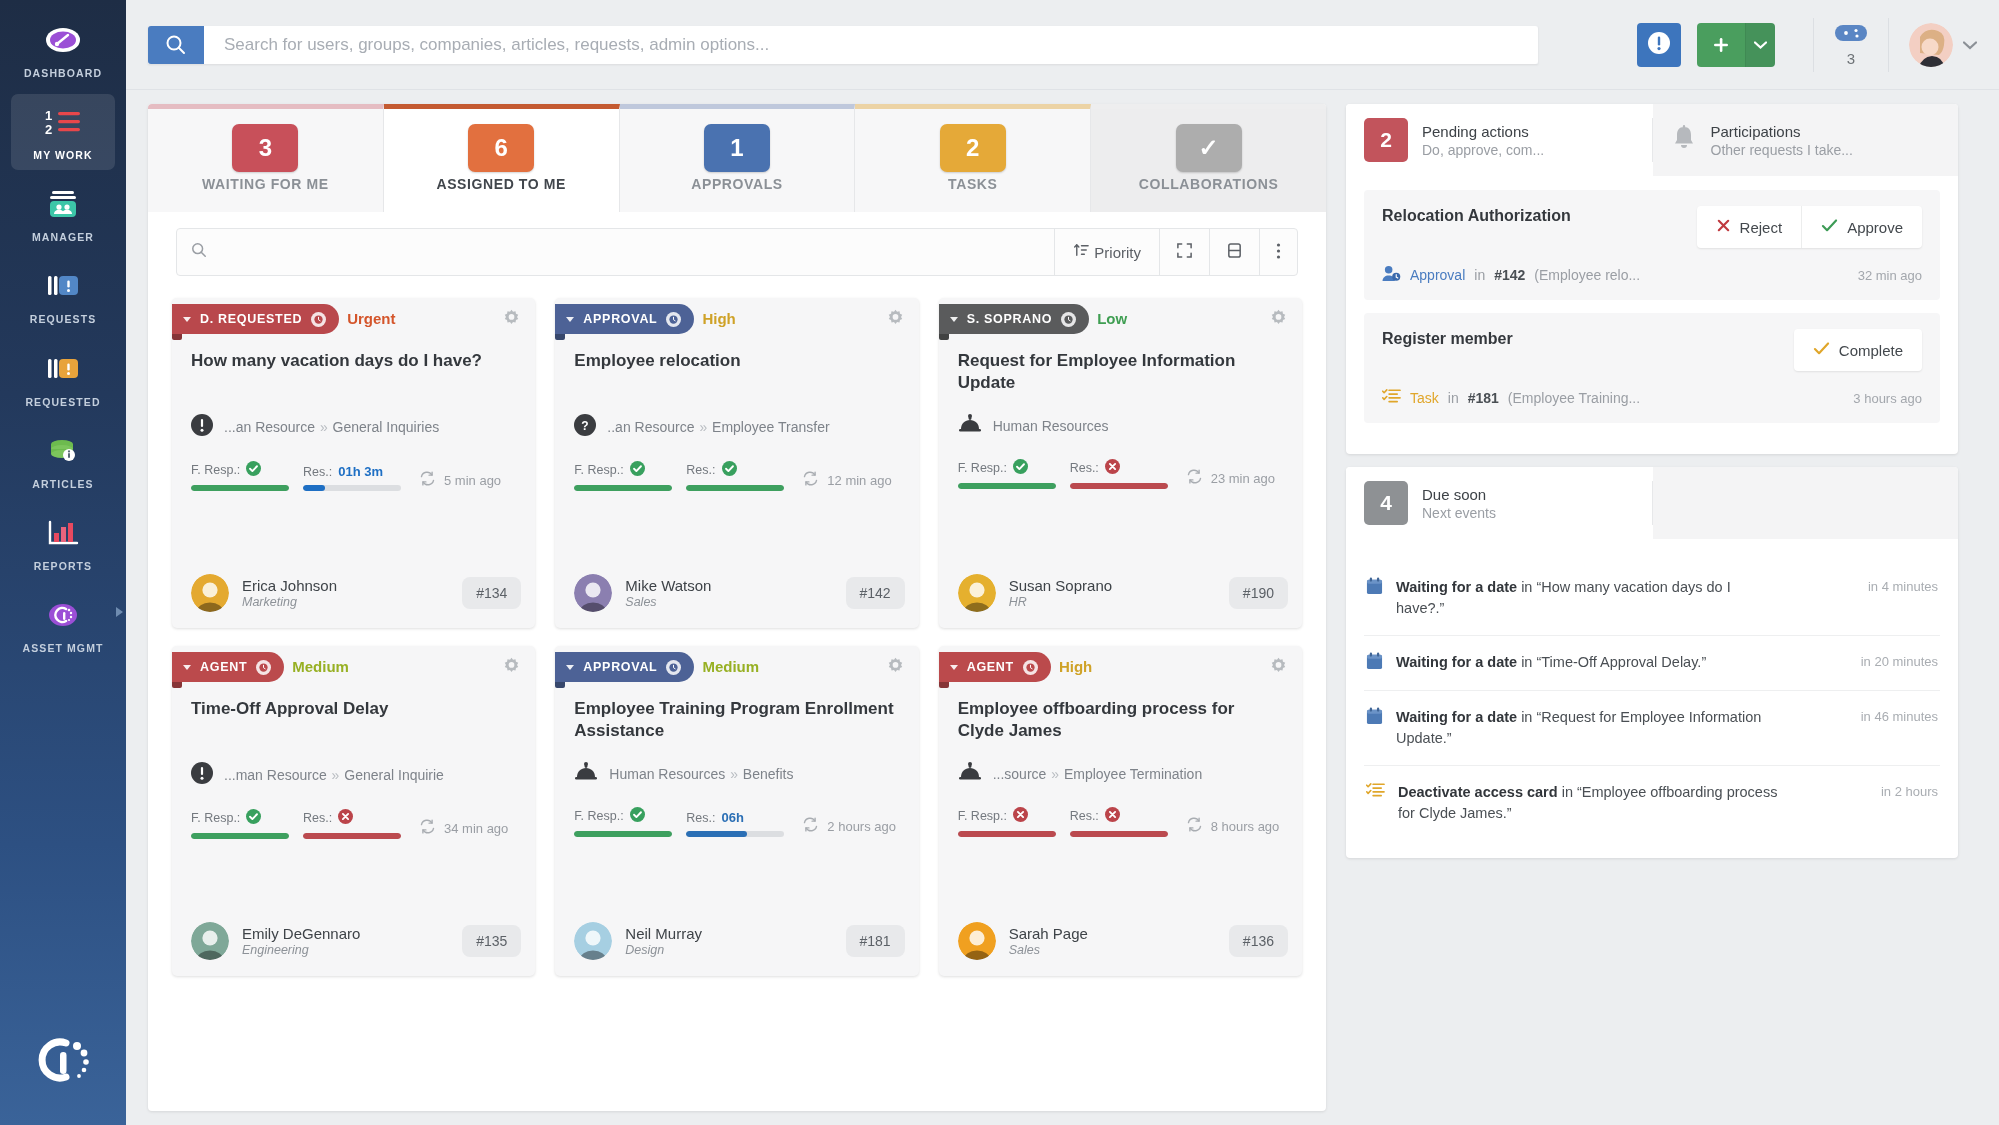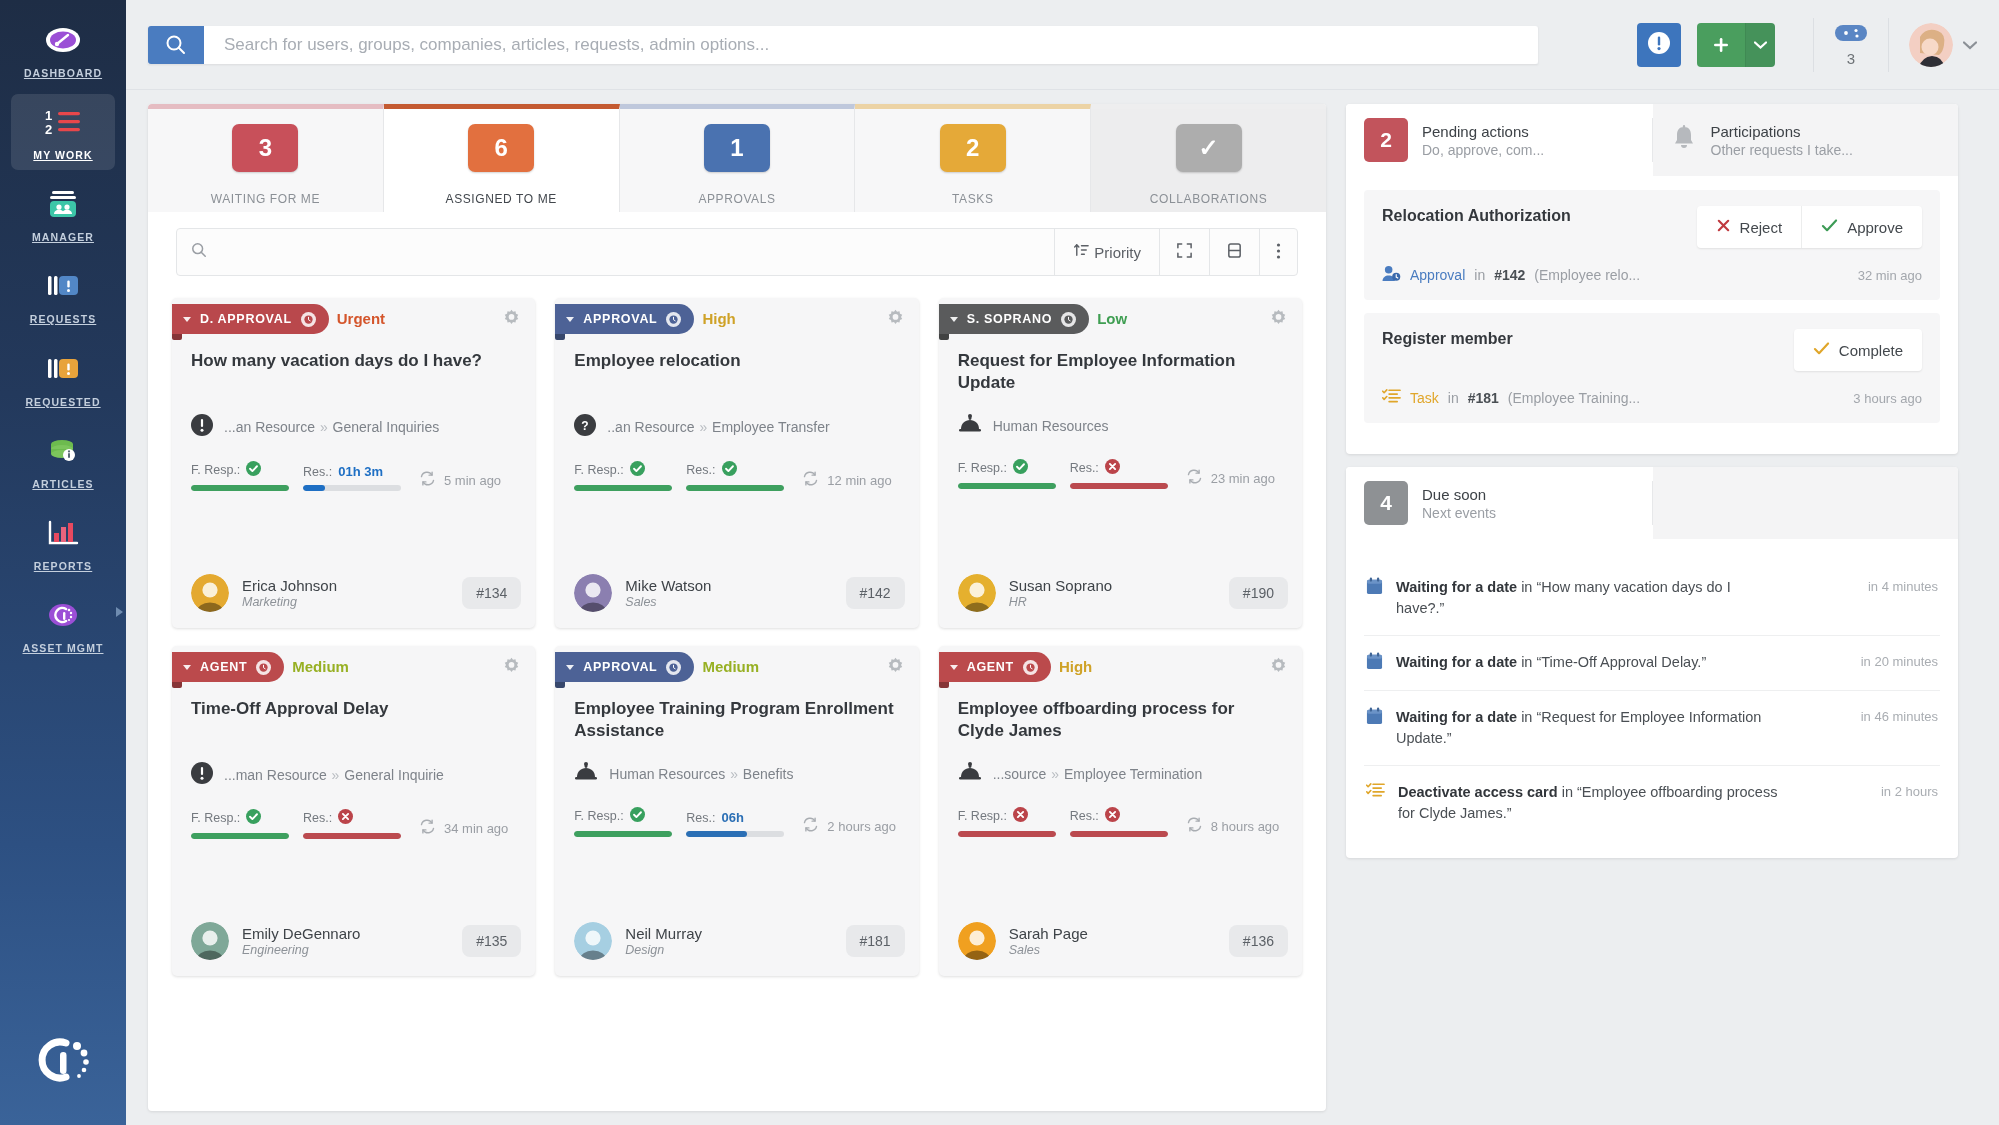--- a/index.html
+++ b/index.html
@@ -20,21 +20,21 @@
     padding-top: 12px; position: relative;
   }
   .nav-item {
     width: 104px; padding: 9px 0 8px; margin-bottom: 6px;
     display: flex; flex-direction: column; align-items: center;
     border-radius: 7px; cursor: pointer; position: relative;
   }
   .nav-item.active { background: rgba(255,255,255,.11); }
   .nav-label {
     margin-top: 8px; font-size: 10.5px; letter-spacing: 1.1px;
-    color: #c4cfdd; font-weight: 600; text-align: center; line-height: 1.25; text-decoration: underline;
+    color: #c4cfdd; font-weight: 600; text-align: center; line-height: 1.25;
   }
   .nav-item.active .nav-label { color: #ffffff; }
   .nav-icon { width: 40px; height: 38px; display:flex; align-items:center; justify-content:center; }
   .nav-caret {
     position: absolute; right: -8px; top: 20px; width: 0; height: 0;
     border-left: 7px solid #6f8cb0; border-top: 5px solid transparent; border-bottom: 5px solid transparent;
   }
   .brand-logo { position: absolute; bottom: 34px; left: 50%; transform: translateX(-50%); }
 
   
@@ -84,21 +84,21 @@
     padding-top: 15px; background: #f7f7f8; position:relative;
   }
   .tab:last-child { border-right: none; }
   .tab.active { background: #ffffff; }
   .tab.dim { background:#ededee; }
   .tab-badge {
     width: 66px; height: 48px; border-radius: 7px; color:#fff;
     display:flex; align-items:center; justify-content:center;
     font-size: 24px; font-weight: 600; box-shadow: 0 1px 2px rgba(0,0,0,.18);
   }
-  .tab-label { margin-top: 20px; font-size: 12px; letter-spacing: .6px; color:#8b9096; font-weight:400; }
+  .tab-label { margin-top: 4px; font-size: 14px; letter-spacing: .6px; color:#8b9096; font-weight:700; }
   .tab.active .tab-label { color:#41464c; }
 
   
   .toolbar { margin: 16px 28px 6px; height: 48px; display:flex; align-items:stretch;
              border:1px solid #e4e6e8; border-radius:4px; background:#fcfcfc; }
   .toolbar-search { flex:1; display:flex; align-items:center; padding: 0 8px 0 14px; }
   .toolbar-search input {
     flex:1; border:none; outline:none; background:transparent; font-size:14px; padding-left:10px;
     font-family:"Liberation Sans", sans-serif; color:#4a4f55;
   }
@@ -450,21 +450,21 @@
                 </svg>
             </span>
           </div>
         </div>
 
         <div class="grid" id="card-grid">
             <div class="card">
               <div class="card-head">
                 <div class="ribbon" style="background:#b9484c">
                   <span class="caret"></span>
-                  <span>D. APPROVAL</span>
+                  <span>D. REQUESTED</span>
                   <span class="clockdot">
                     <svg width="9" height="9" viewBox="0 0 12 12">
                       <circle cx="6" cy="6" r="5.5" fill="#b9484c"></circle>
                       <path d="M6 3v3.3l2.2 1.4" stroke="#fff" stroke-width="1.3" fill="none" stroke-linecap="round"></path>
                     </svg>
                   </span>
                 </div>
                 <span class="priority" style="color:#d4552b">Urgent</span>
                 <span class="gear"><svg width="19" height="19" viewBox="0 0 20 20">
                     <path d="M10 0.8 l1.6 2.1 2.6-.6 .5 2.6 2.4 1.1-1.3 2.3 1.3 2.3-2.4 1.1-.5 2.6-2.6-.6L10 15.8 8.4 13.7l-2.6.6-.5-2.6L2.9 10.6 4.2 8.3 2.9 6l2.4-1.1.5-2.6 2.6.6z" fill="#b7bbbf"></path>

